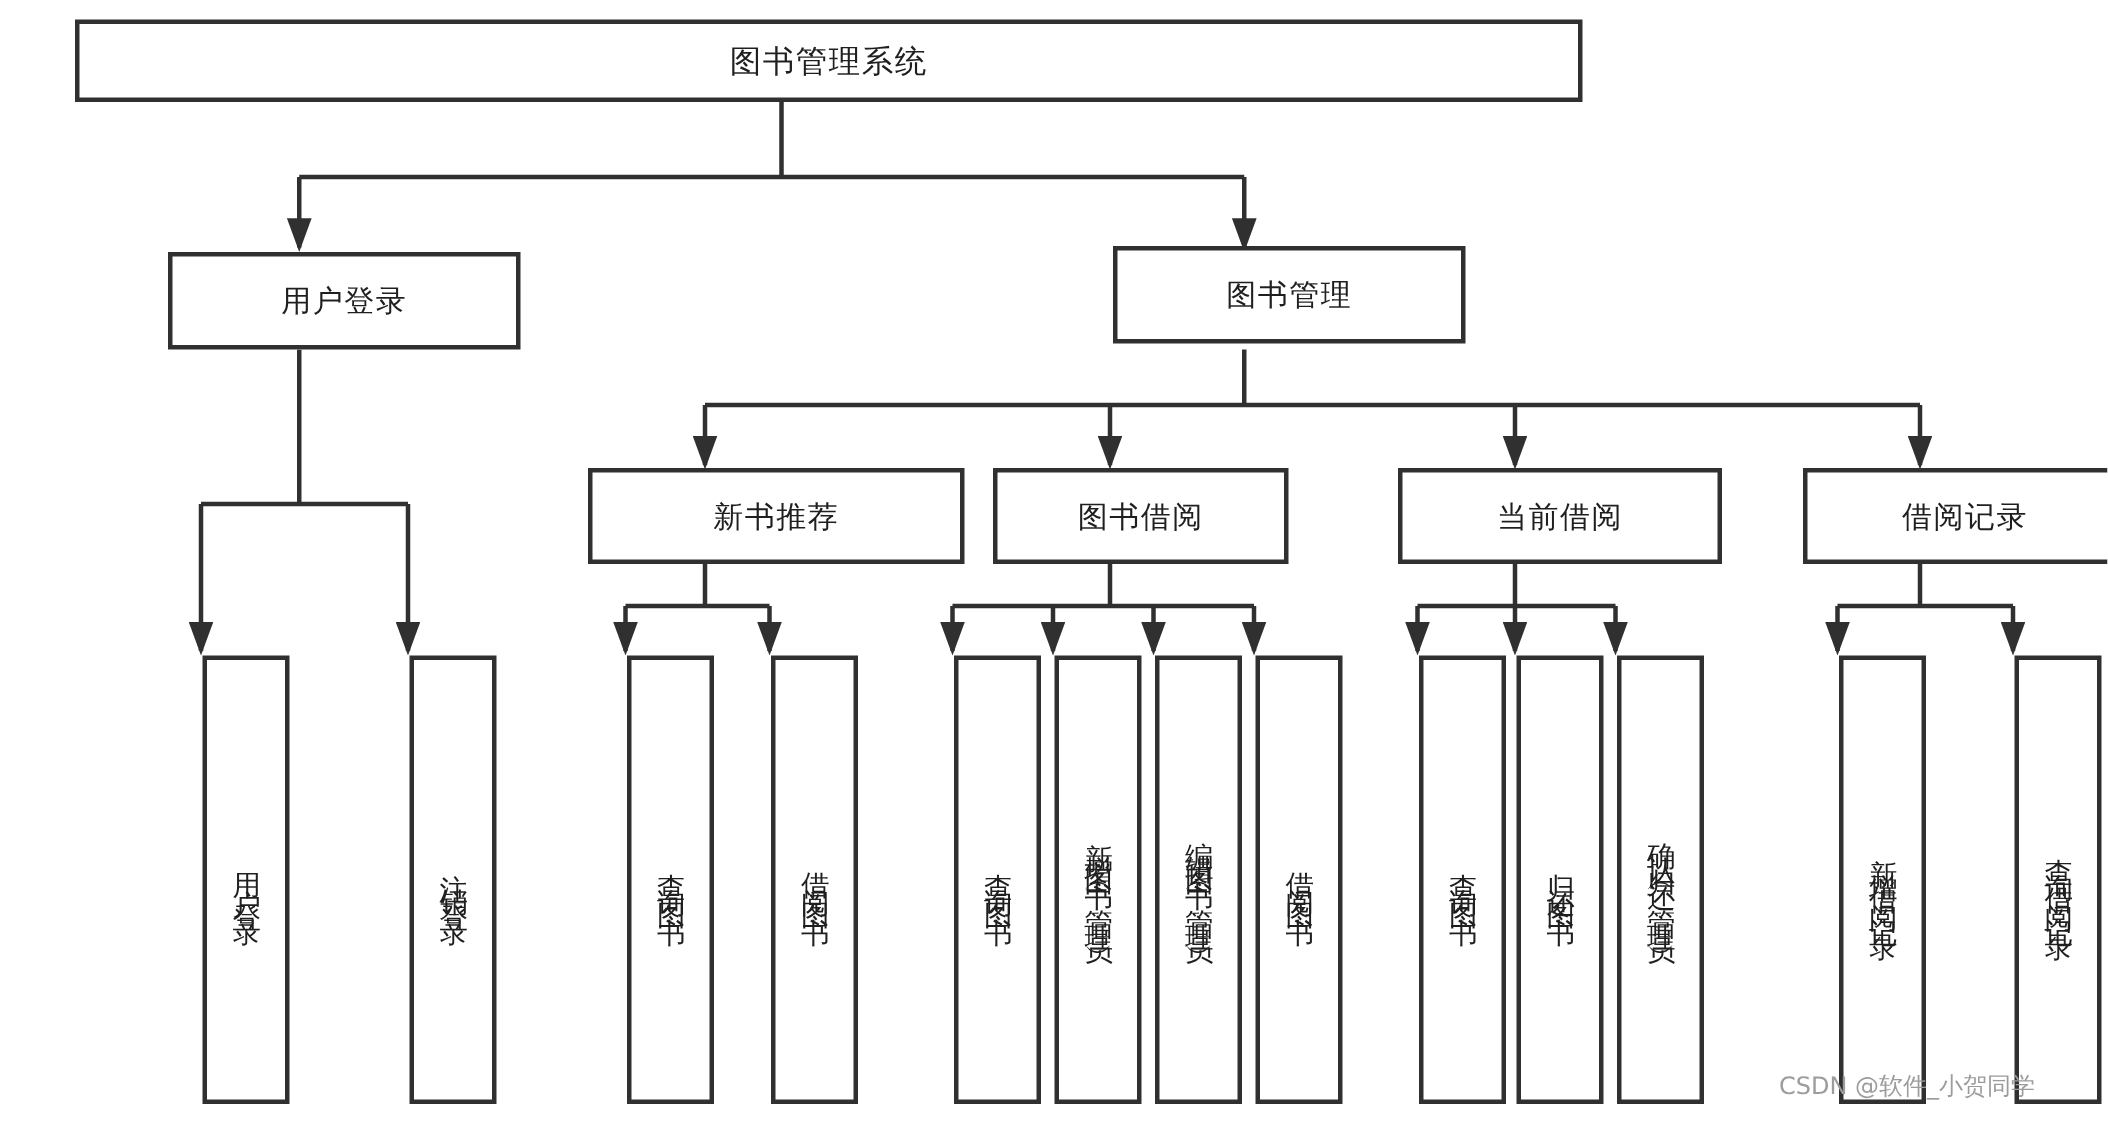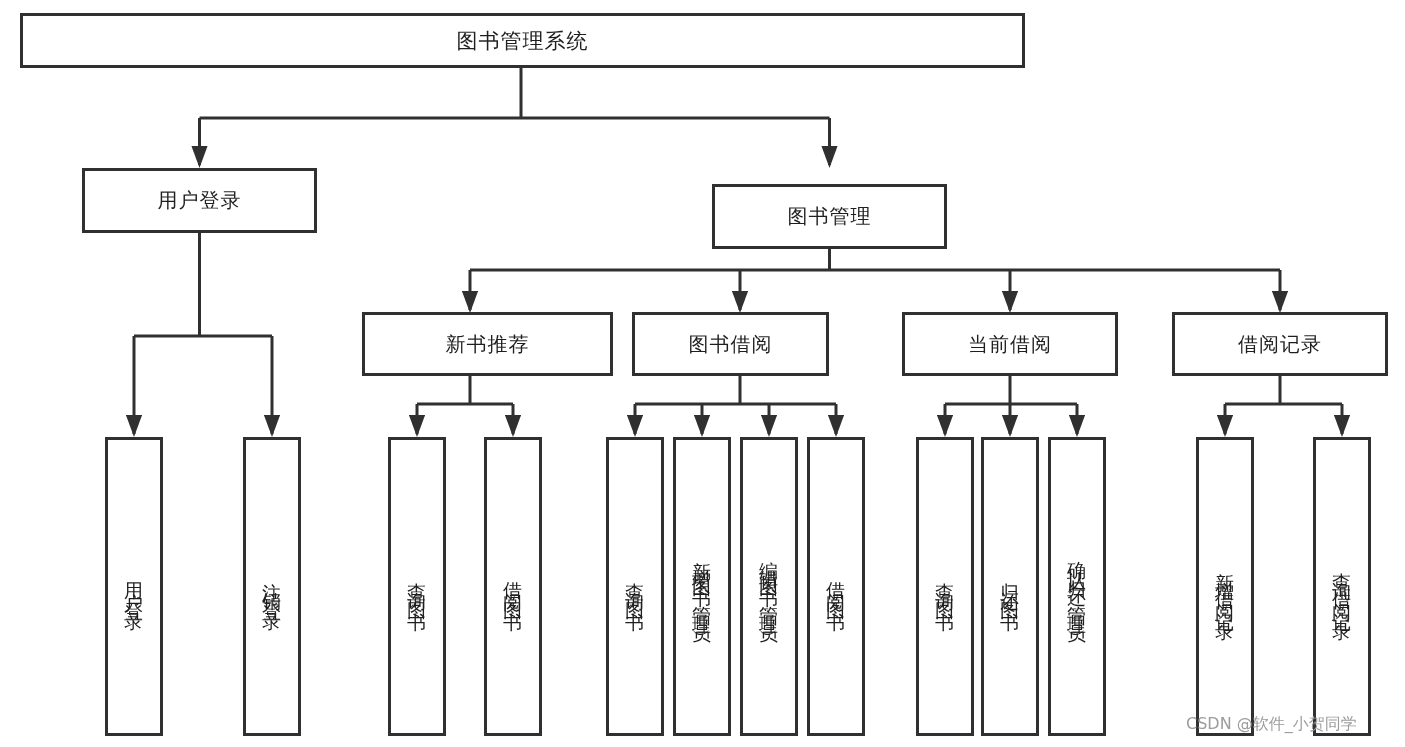--- a/index.html
+++ b/index.html
@@ -22,20 +22,21 @@
   }
   .box {
     position: absolute;
     box-sizing: border-box;
     background: #ffffff;
     border: 3px solid #303030;
     display: flex;
     align-items: center;
     justify-content: center;
     color: #1f1f1f;
+    margin-left: 30px;
   }
   .hbox { font-size: 20px; letter-spacing: 1px; }
   .root-box { font-size: 21px; }
   .vbox { width: 58px; top: 437px; height: 299px; }
   .vtext {
     writing-mode: vertical-rl;
     text-orientation: mixed;
     font-size: 19px;
     letter-spacing: 10px;
     line-height: 1.1;
@@ -108,21 +109,21 @@
     <g stroke="#303030" stroke-width="3" fill="none">
       <path d="M1280,376 V404 M1225,404 H1342"></path>
       <line x1="1225" y1="404" x2="1225" y2="434" marker-end="url(#ah)"></line>
       <line x1="1342" y1="404" x2="1342" y2="434" marker-end="url(#ah)"></line>
     </g>
   </svg>
 
   <div class="box hbox root-box" style="left:20px; top:13px; width:1005px; height:55px;">图书管理系统</div>
 
   <div class="box hbox" style="left:82px; top:168px; width:235px; height:65px;">用户登录</div>
-  <div class="box hbox" style="left:712px; top:184px; width:235px; height:65px;">图书管理</div>
+  <div class="box hbox" style="left:712px; top:164px; width:235px; height:65px;">图书管理</div>
 
   <div class="box hbox" style="left:362px; top:312px; width:251px; height:64px;">新书推荐</div>
   <div class="box hbox" style="left:632px; top:312px; width:197px; height:64px;">图书借阅</div>
   <div class="box hbox" style="left:902px; top:312px; width:216px; height:64px;">当前借阅</div>
   <div class="box hbox" style="left:1172px; top:312px; width:216px; height:64px;">借阅记录</div>
 
   <div class="box vbox" style="left:105px;">
     <span class="vtext">用户登录</span>
   </div>
   <div class="box vbox" style="left:243px;">

